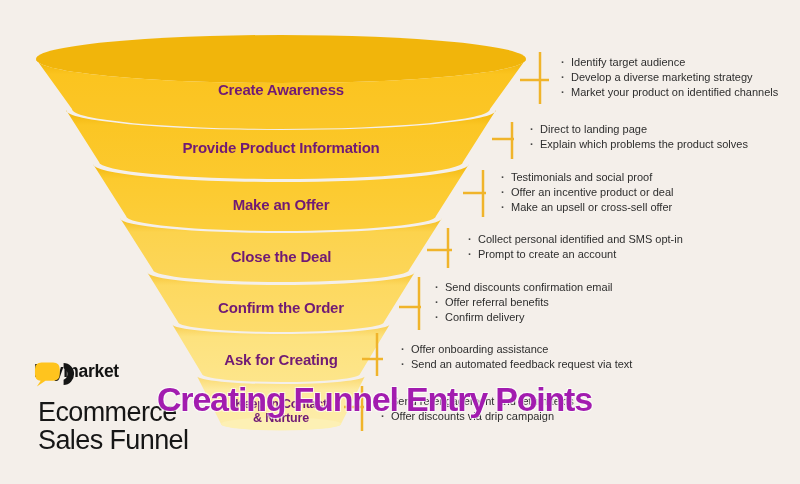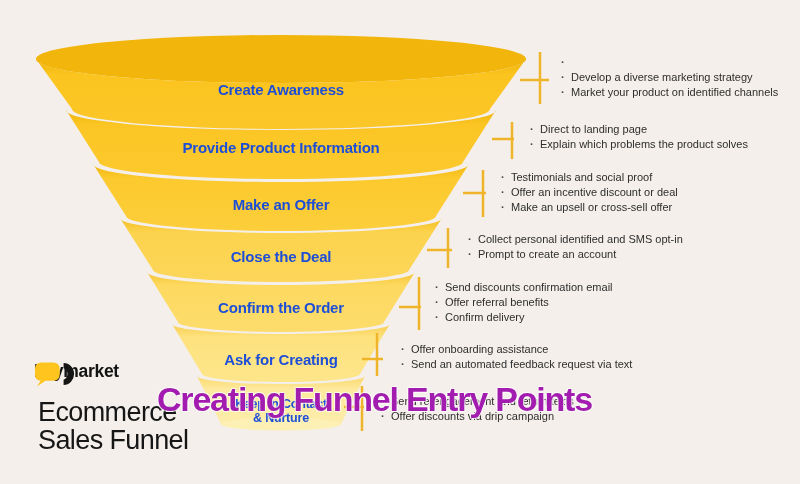--- a/index.html
+++ b/index.html
@@ -5,21 +5,21 @@
   html,body{margin:0;padding:0;}
   .stage{
     position:relative;width:800px;height:484px;overflow:hidden;
     background:#F4EFEA;
     font-family:"Liberation Sans","DejaVu Sans",sans-serif;
   }
   .stage svg{position:absolute;left:0;top:0;}
   
   .lab{
     position:absolute;left:131px;width:300px;text-align:center;
-    font-size:15px;font-weight:700;color:#1d4ed8;letter-spacing:-0.2px;
+    font-size:15px;font-weight:700;color:#701a75;letter-spacing:-0.2px;
     z-index:3;
   }
   .lab.small{font-size:12.5px;line-height:14px;}
   
   .bgrp{position:absolute;z-index:3;}
   .bl{
     display:flex;align-items:flex-start;
     font-size:11px;line-height:15px;color:#2e2e2e;white-space:nowrap;
   }
   .bl .dot{width:10px;flex:0 0 10px;text-align:left;color:#444;font-weight:700;}
@@ -132,20 +132,21 @@
   <div class="lab" style="top:299px">Confirm the Order</div>
   <div class="lab" style="top:351px">Ask for Creating</div>
   <div class="lab small" style="top:397px">
     <div>Keep in Contact</div>
     <div>&amp; Nurture</div>
   </div>
 
   <div class="bgrp bg1">
     <div class="bl">
         <span class="dot">·</span>
+        <span>Identify target audience</span>
       </div>
     <div class="bl">
         <span class="dot">·</span>
         <span>Develop a diverse marketing strategy</span>
       </div>
     <div class="bl">
         <span class="dot">·</span>
         <span>Market your product on identified channels</span>
       </div>
   </div>
@@ -159,21 +160,21 @@
         <span>Explain which problems the product solves</span>
       </div>
   </div>
   <div class="bgrp bg3">
     <div class="bl">
         <span class="dot">·</span>
         <span>Testimonials and social proof</span>
       </div>
     <div class="bl">
         <span class="dot">·</span>
-        <span>Offer an incentive discount or deal</span>
+        <span>Offer an incentive product or deal</span>
       </div>
     <div class="bl">
         <span class="dot">·</span>
         <span>Make an upsell or cross-sell offer</span>
       </div>
   </div>
   <div class="bgrp bg4">
     <div class="bl">
         <span class="dot">·</span>
         <span>Collect personal identified and SMS opt-in</span>

